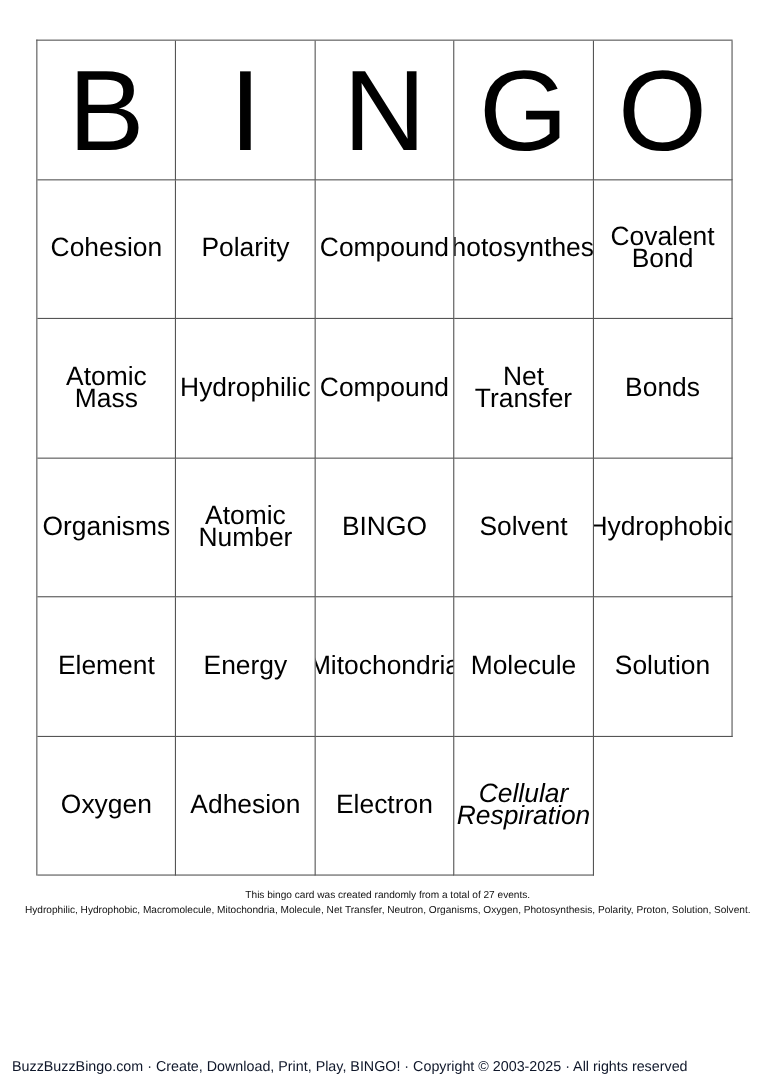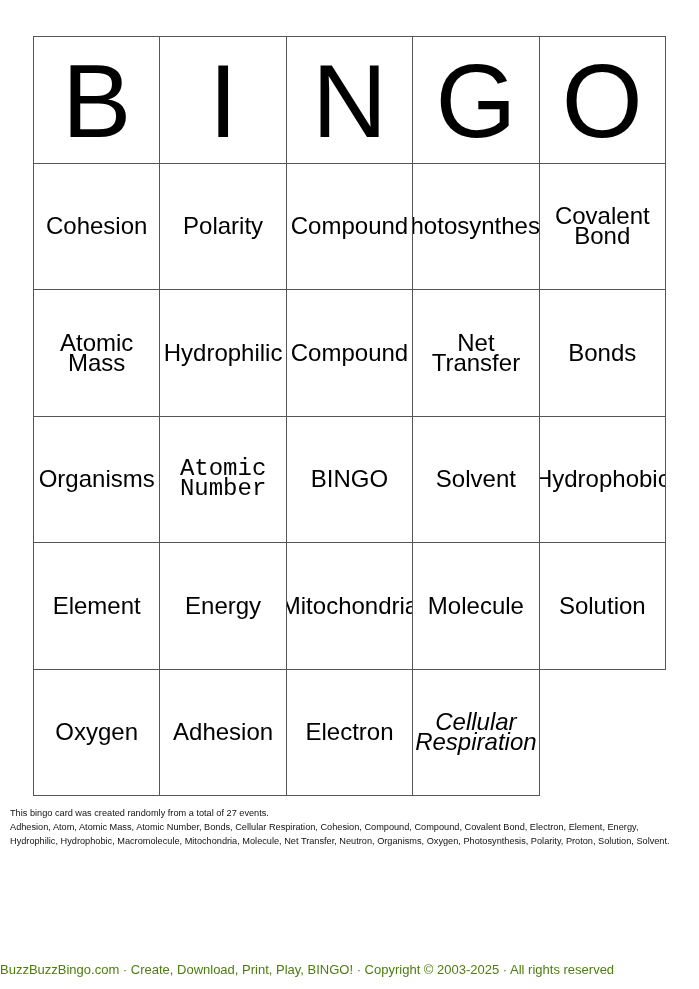--- a/index.html
+++ b/index.html
@@ -26,25 +26,25 @@
       padding: 0 4px;
       box-sizing: border-box;
       overflow: hidden;
     }
     .cell.header {
       font-size: 104px; line-height: 104px;
       padding-top: 2px;
     }
     .info {
       position: absolute; left: 10px; top: 806px; width: 685px;
-      font-size: 9.2px; line-height: 14px; color: #111;
+      font-size: 9.2px; line-height: 14px; color: #111; text-align: center;
     }
     .footer {
       position: absolute; left: 0; top: 962px; width: 636px;
-      font-size: 13px; color: #4d7c0f;
+      text-align: center; font-size: 13px; color: #0f172a;
     }
   </style>
 </head>
 <body>
 
 <div class="card">
 
   <div class="cell header">B</div>
   <div class="cell header">I</div>
   <div class="cell header">N</div>
@@ -57,36 +57,35 @@
   <div class="cell">Photosynthesis</div>
   <div class="cell" style="padding:0 22px;">Covalent Bond</div>
 
   <div class="cell">Atomic Mass</div>
   <div class="cell">Hydrophilic</div>
   <div class="cell">Compound</div>
   <div class="cell">Net Transfer</div>
   <div class="cell">Bonds</div>
 
   <div class="cell">Organisms</div>
-  <div class="cell" style="padding:0 28px;font-family:Liberation Mono, monospace;">Atomic Number</div>
+  <div class="cell" style="padding:0 28px;">Atomic Number</div>
   <div class="cell">BINGO</div>
   <div class="cell">Solvent</div>
 
   <div class="cell">Hydrophobic</div>
   <div class="cell">Element</div>
   <div class="cell">Energy</div>
   <div class="cell">Mitochondria</div>
   <div class="cell">Molecule</div>
 
   <div class="cell">Solution</div>
   <div class="cell">Oxygen</div>
   <div class="cell">Adhesion</div>
   <div class="cell">Electron</div>
   <div class="cell" style="padding:0 10px;font-style:italic;">Cellular Respiration</div>
 </div>
 
 <div class="info">
   <div>This bingo card was created randomly from a total of 27 events.</div>
-  <div>Adhesion, Atom, Atomic Mass, Atomic Number, Bonds, Cellular Respiration, Cohesion, Compound, Compound, Covalent Bond, Electron, Element, Energy,</div>
   <div>Hydrophilic, Hydrophobic, Macromolecule, Mitochondria, Molecule, Net Transfer, Neutron, Organisms, Oxygen, Photosynthesis, Polarity, Proton, Solution, Solvent.</div>
 </div>
 
 <div class="footer">BuzzBuzzBingo.com · Create, Download, Print, Play, BINGO! · Copyright © 2003-2025 · All rights reserved</div>
 
 </body></html>

